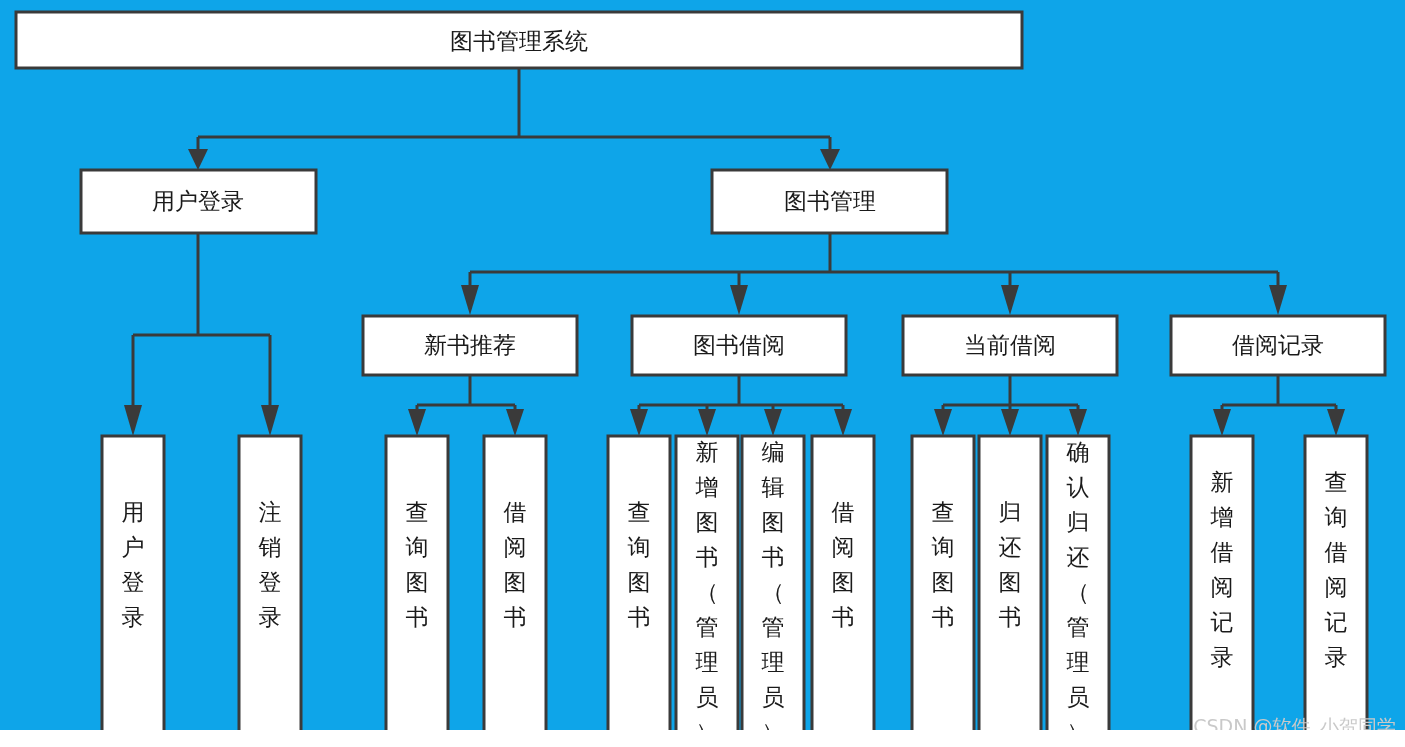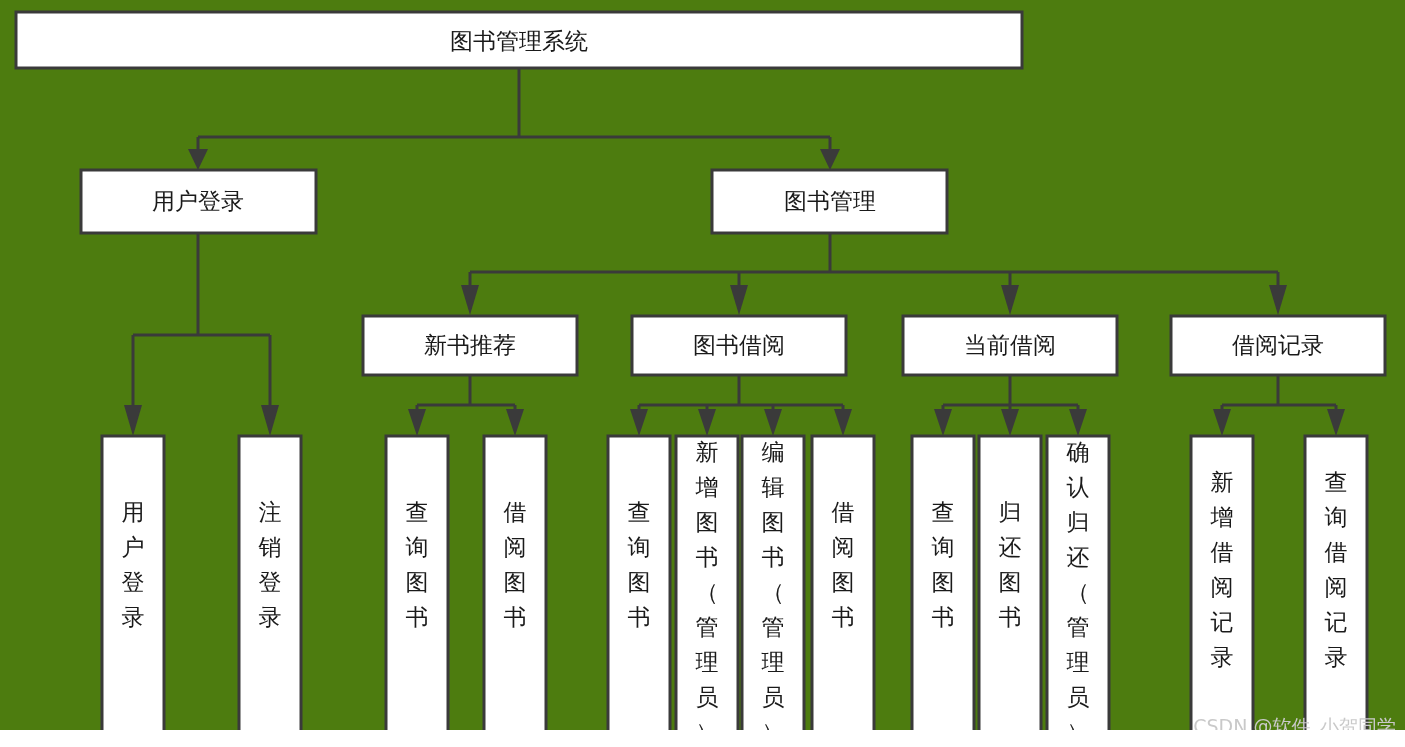--- a/index.html
+++ b/index.html
@@ -8,21 +8,21 @@
     padding: 0;
     background: #ffffff;
   }
   body {
     font-family: "DejaVu Sans", "Liberation Sans", sans-serif;
   }
   #diagram-root {
     position: relative;
     width: 1405px;
     height: 730px;
-    background: #4d7c0f;
+    background: #0ea5e9;
     overflow: hidden;
   }
   svg.diagram-canvas {
     position: absolute;
     left: 0;
     top: 0;
     width: 1405px;
     height: 747px;
   }
   .node-box {

